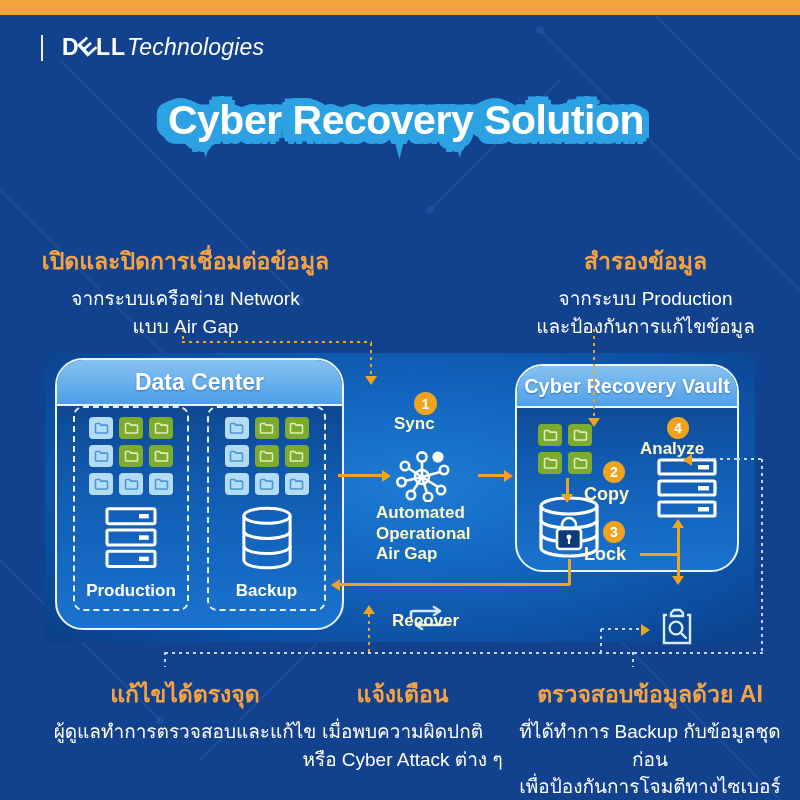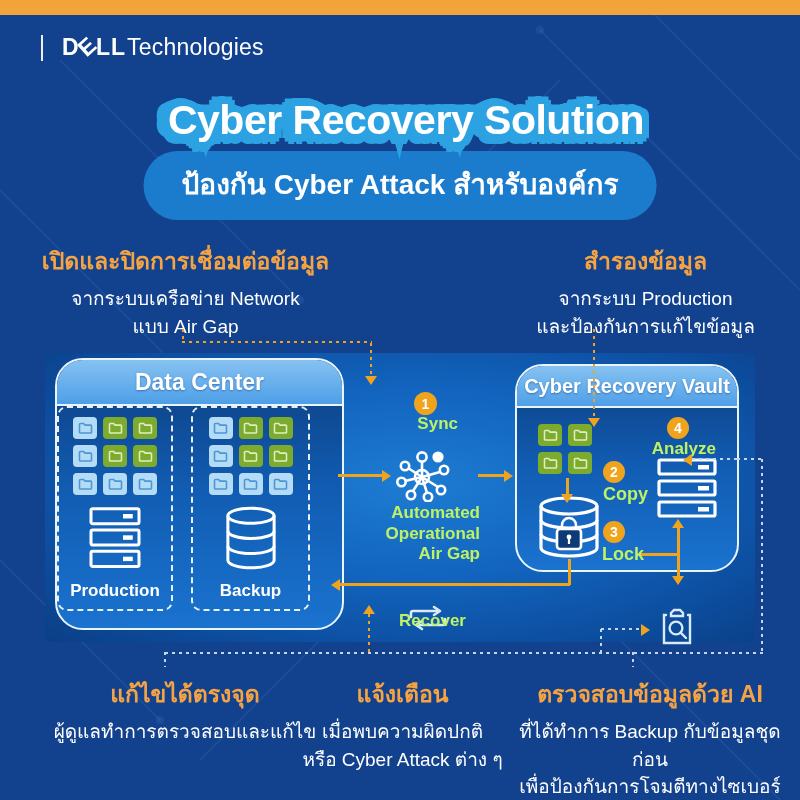--- a/index.html
+++ b/index.html
@@ -12,21 +12,21 @@
   .bg-pattern{position:absolute;inset:0;z-index:0;}
   .bar{position:absolute;left:0;width:800px;height:15px;background:#F2A43B;z-index:3;}
   .bar.top{top:0}.bar.bottom{top:785}
 
   
   .brand{position:absolute;left:22px;top:34px;display:flex;align-items:center;z-index:2;color:#fff;}
   .tg{font-size:27px;font-weight:500;letter-spacing:.5px;}
   .brand-div{width:2px;height:26px;background:rgba(255,255,255,.92);margin:0 19px;}
   .dell{font-size:23px;font-weight:700;letter-spacing:1px;display:flex;align-items:center;}
   .dell-e{display:inline-block;transform:rotate(-42deg) translateY(-1px);}
-  .dell-suffix{font-weight:400;letter-spacing:.2px;margin-left:1px;}
+  .dell-suffix{font-weight:400;letter-spacing:.2px;margin-left:1px;font-style:italic;}
 
   
   .hero-title{
     position:absolute;left:0;top:97px;width:800px;margin:0;text-align:center;
     font-size:41px;font-weight:800;letter-spacing:-.5px;color:#fff;z-index:2;padding-left:6px;
   }
   .hero-title::before{
     content:attr(data-text);position:absolute;inset:0;z-index:-1;color:#2CA2E3;
     -webkit-text-stroke:15px #2CA2E3;
     text-shadow:8px 0 0 #2CA2E3,-8px 0 0 #2CA2E3,0 8px 0 #2CA2E3,0 -8px 0 #2CA2E3,
@@ -63,42 +63,42 @@
   .dbox .dbox-head{
     background:linear-gradient(180deg,#86C2F1 0%,#4E9FE8 100%);
     border-bottom:2.5px solid #EAF4FD;color:#fff;font-weight:700;text-align:center;
     text-shadow:0 1px 2px rgba(10,50,110,.45);
   }
   .dc{left:55px;top:358px;width:285px;height:268px;}
   .dc .dbox-head{height:44px;line-height:44px;font-size:23px;}
   .vault{left:515px;top:364px;width:220px;height:204px;}
   .vault .dbox-head{height:40px;line-height:40px;font-size:20px;}
 
-  .dc-body{display:flex;gap:18px;}
+  .dc-body{display:flex;justify-content:center;gap:18px;}
   .zone{
     width:112px;height:184px;border:2px dashed rgba(255,255,255,.9);border-radius:10px;
     display:flex;flex-direction:column;align-items:center;justify-content:space-between;
     padding:9px 0 8px;
   }
   .zone.backup{width:115px;}
   .zone-label{color:#fff;font-weight:700;font-size:17px;}
 
   .fgrid{display:grid;grid-template-columns:repeat(3,24px);gap:6px;}
   .fgrid.two{grid-template-columns:repeat(2,24px);}
   .tile{width:24px;height:22px;border-radius:4px;display:flex;align-items:center;justify-content:center;}
   .tile.light{background:#B5DCF6;color:#4B96D4;}
   .tile.green{background:#7CAB2D;color:#DFEEC2;}
 
   
   .abs{position:absolute;z-index:4;}
   .badge{
     position:absolute;z-index:5;width:23px;height:23px;border-radius:50%;background:#F0A41E;
     color:#fff;font-weight:700;font-size:14px;display:flex;align-items:center;justify-content:center;
   }
-  .dlabel{position:absolute;z-index:5;color:#bef264;font-weight:700;text-align:right;}
+  .dlabel{position:absolute;z-index:5;color:#fef9c3;font-weight:700;text-align:left;}
 
   .solh{position:absolute;z-index:4;height:3px;background:#F0A41E;}
   .solv{position:absolute;z-index:4;width:3px;background:#F0A41E;}
   .doth{position:absolute;z-index:5;height:2px;background-image:repeating-linear-gradient(90deg,#F0A41E 0 3px,transparent 3px 7px);}
   .dotv{position:absolute;z-index:5;width:2px;background-image:repeating-linear-gradient(180deg,#F0A41E 0 3px,transparent 3px 7px);}
   .doth.lt{background-image:repeating-linear-gradient(90deg,#C6D6EC 0 3px,transparent 3px 7px);}
   .dotv.lt{background-image:repeating-linear-gradient(180deg,#C6D6EC 0 3px,transparent 3px 7px);}
   .ah{position:absolute;z-index:6;width:0;height:0;}
   .ah.r{border-top:6px solid transparent;border-bottom:6px solid transparent;border-left:9px solid #F0A41E;}
   .ah.l{border-top:6px solid transparent;border-bottom:6px solid transparent;border-right:9px solid #F0A41E;}
@@ -135,21 +135,20 @@
   <div class="brand">
     <span class="brand-div"></span>
     <span class="dell">
         <span>D</span>
         <span class="dell-e">E</span>
         <span>LL</span>
         <span class="dell-suffix">Technologies</span>
       </span>
   </div>
 
-  <div class="hero-pill">ป้องกัน Cyber Attack สำหรับองค์กร</div>
   <h1 class="hero-title" data-text="Cyber Recovery Solution">Cyber Recovery Solution</h1>
 
   <div class="note tl">
     <h3>เปิดและปิดการเชื่อมต่อข้อมูล</h3>
     <p>จากระบบเครือข่าย Network</p>
     <p>แบบ Air Gap</p>
   </div>
   <div class="note tr">
     <h3>สำรองข้อมูล</h3>
     <p>จากระบบ Production</p>

